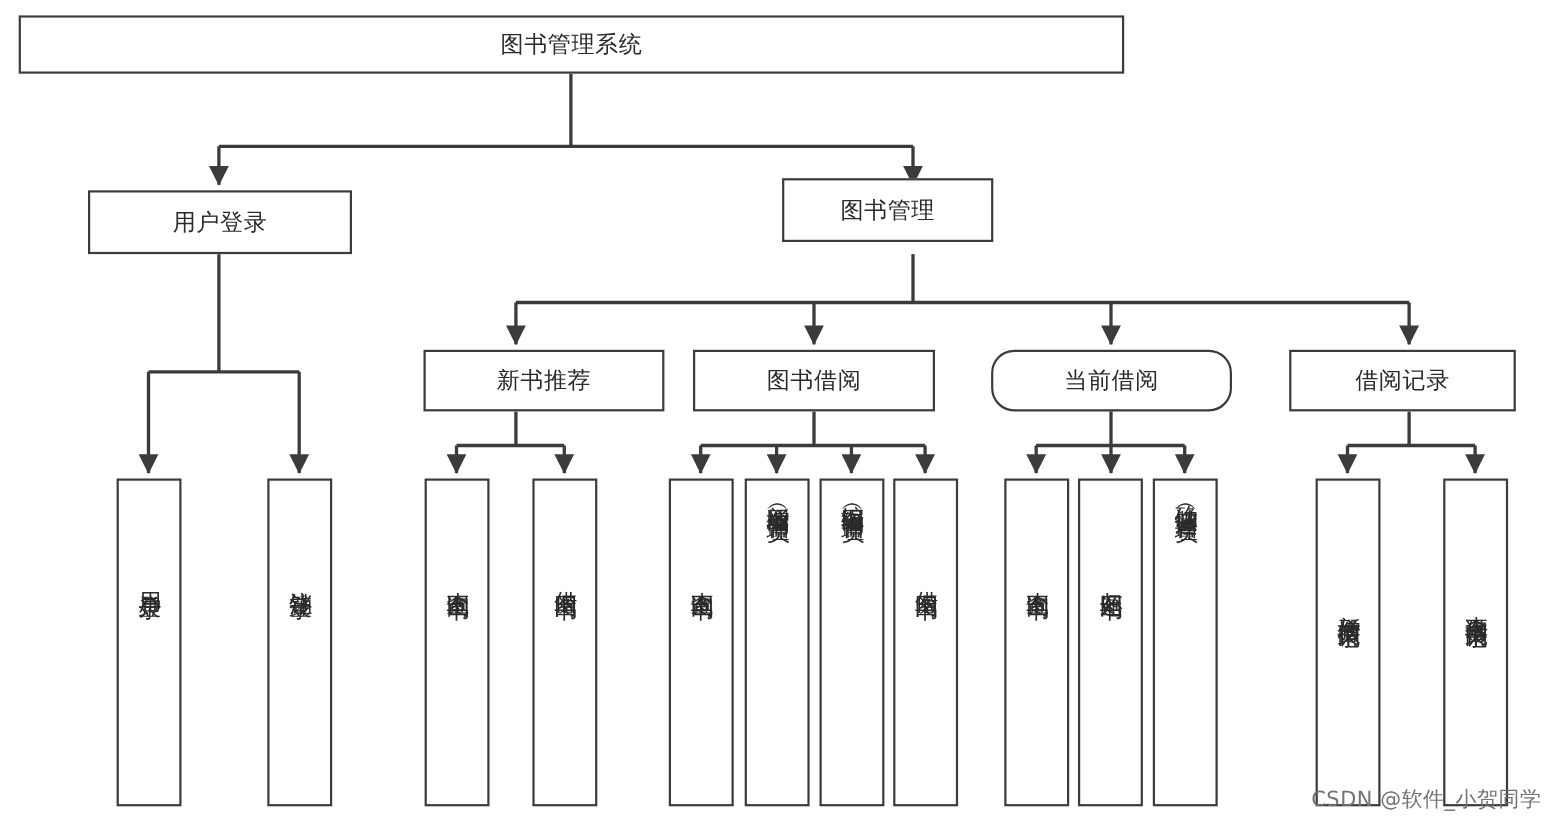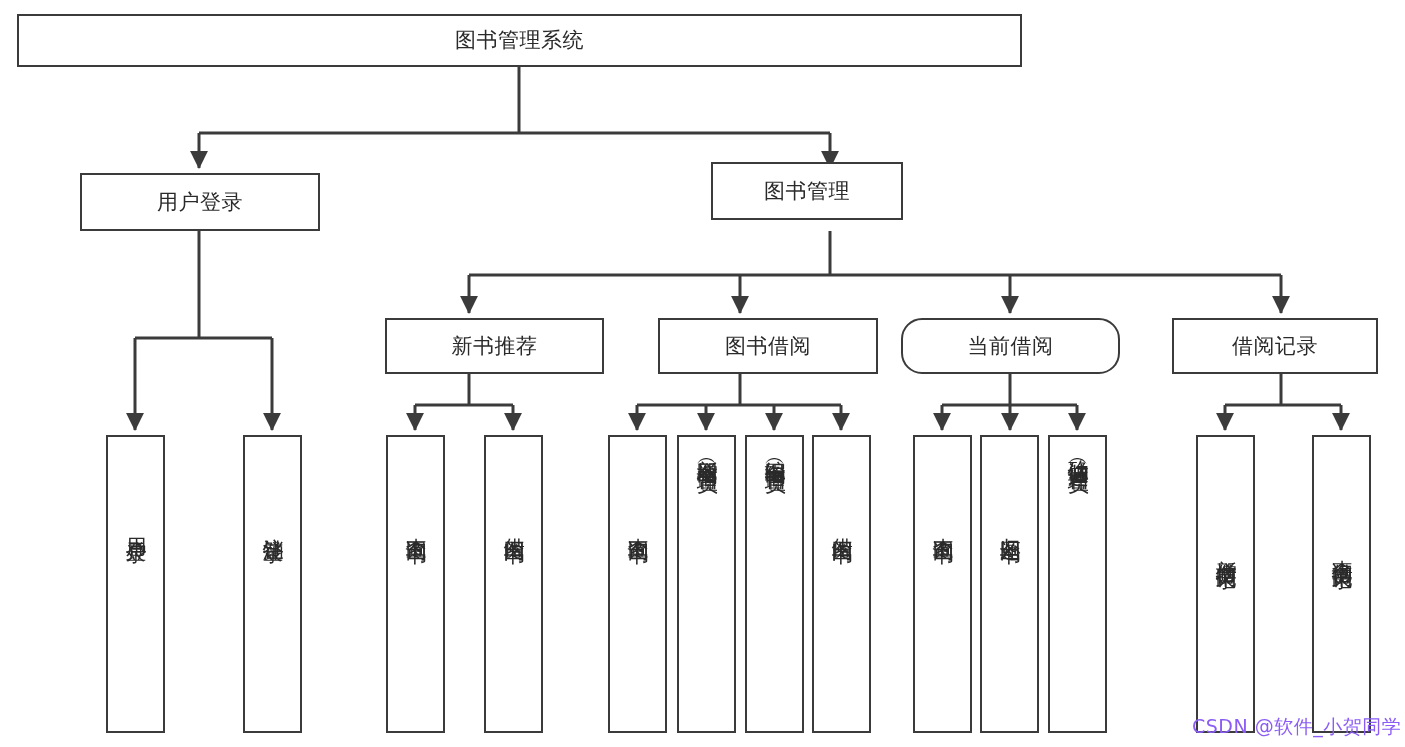--- a/index.html
+++ b/index.html
@@ -132,21 +132,21 @@
   <div class="node" id="n-l1-0" style="left: 80px; top: 173px; width: 240px; height: 58px;">
     <span class="label">用户登录</span>
   </div>
   <div class="node" id="n-l1-1" style="left: 711px; top: 162px; width: 192px; height: 58px;">
     <span class="label">图书管理</span>
   </div>
 
   <div class="node" id="n-l2-0" style="left: 344px; top: 318px; width: 219px; height: 56px; margin-left: 41px;">
     <span class="label">新书推荐</span>
   </div>
-  <div class="node" id="n-l2-1" style="left: 630px; top: 318px; width: 220px; height: 56px; margin-left: 28px;">
+  <div class="node" id="n-l2-1" style="left: 630px; top: 318px; width: 220px; height: 56px;">
     <span class="label">图书借阅</span>
   </div>
   <div class="node" id="n-l2-2" style="left: 901px; top: 318px; width: 219px; height: 56px; border-radius: 21px;">
     <span class="label">当前借阅</span>
   </div>
   <div class="node" id="n-l2-3" style="left: 1172px; top: 318px; width: 206px; height: 56px;">
     <span class="label">借阅记录</span>
   </div>
 
   <div class="node leaf mid" id="n-leaf-0" style="left: 106px; top: 435px; width: 59px; height: 298px;">
@@ -182,15 +182,15 @@
   <div class="node leaf" id="n-leaf-10" style="left: 1048px; top: 435px; width: 59px; height: 298px;">
     <span class="label">确认归还（管理员）</span>
   </div>
   <div class="node leaf mid3" id="n-leaf-11" style="left: 1196px; top: 435px; width: 59px; height: 298px;">
     <span class="label">新增借阅记录</span>
   </div>
   <div class="node leaf mid3" id="n-leaf-12" style="left: 1312px; top: 435px; width: 59px; height: 298px;">
     <span class="label">查询借阅记录</span>
   </div>
 
-  <div class="watermark" id="wm" style="left: 1192px; top: 714px; color: #8b5cf6;">CSDN @软件_小贺同学</div>
+  <div class="watermark" id="wm" style="left: 1192px; top: 714px; color: #737373;">CSDN @软件_小贺同学</div>
 
 </div>
 
 </body></html>

